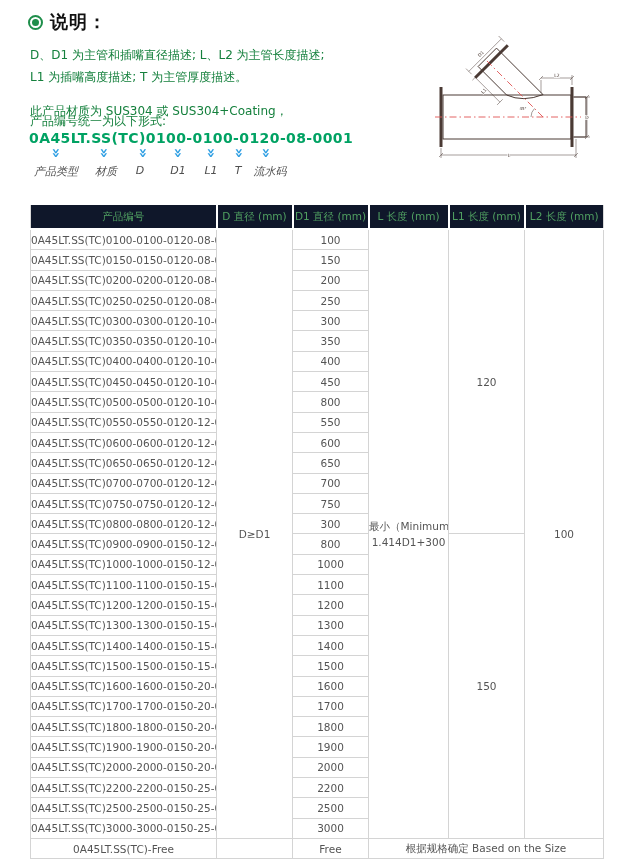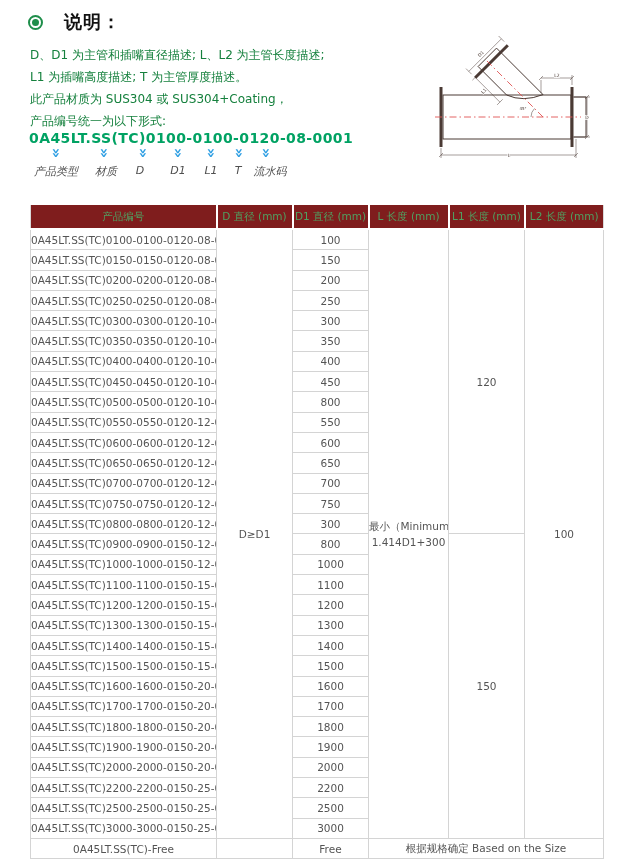--- a/index.html
+++ b/index.html
@@ -2,58 +2,58 @@
 <html><head>
 <meta charset="utf-8">
 <style>
   html,body{margin:0;padding:0;}
   body{
     width:636px;height:863px;position:relative;background:#ffffff;
     font-family:"DejaVu Sans","Liberation Sans",sans-serif;
     -webkit-font-smoothing:antialiased;overflow:hidden;
   }
   
-  .title-row{position:absolute;left:28px;top:10px;display:flex;align-items:center;gap:21px;}
+  .title-row{position:absolute;left:28px;top:10px;display:flex;align-items:center;gap:7px;}
   .bullet{width:15px;height:15px;border:2.5px solid #1e8e4a;border-radius:50%;
           display:flex;align-items:center;justify-content:center;box-sizing:border-box;}
   .bullet::after{content:"";width:7px;height:7px;border-radius:50%;background:#1e8e4a;}
   .title-text{font-size:18px;font-weight:bold;color:#111;letter-spacing:1px;}
   .note-line{position:absolute;left:30px;font-size:12px;color:#15803d;white-space:nowrap;}
   .code-line{position:absolute;left:29px;top:130px;font-size:14px;font-weight:bold;
              color:#00a263;letter-spacing:0.4px;white-space:nowrap;}
   .chev{position:absolute;top:146px;width:0;display:flex;justify-content:center;
         color:#2f9fe3;font-weight:bold;font-size:14px;line-height:14px;}
   .chev::before{content:"«";display:inline-block;transform:rotate(-90deg) scaleX(1.15);}
   .code-label{position:absolute;top:164px;width:0;display:flex;justify-content:center;
               font-size:11px;color:#4f4f4f;white-space:nowrap;}
   .code-label span{flex:none;font-style:italic;}
   
   .diagram{position:absolute;left:433px;top:22px;width:202px;height:150px;}
   
   .spec-table{position:absolute;left:30px;top:205px;width:573px;border-collapse:collapse;
               table-layout:fixed;font-size:10.5px;color:#545454;}
-  .spec-table th{background:#7f1d1d;color:#50a061;font-weight:normal;height:23px;
+  .spec-table th{background:#0f172a;color:#50a061;font-weight:normal;height:23px;
                  border-left:2px solid #ffffff;border-bottom:2px solid #ffffff;
                  font-size:10.5px;padding:0;}
   .spec-table th:first-child{border-left:1px solid #d9d9d9;}
   .spec-table th:last-child{border-right:1px solid #d9d9d9;margin-top:27px;}
   .spec-table td{border:1px solid #d4d4d4;text-align:center;vertical-align:middle;
                  height:19.3px;padding:0;white-space:nowrap;overflow:hidden;}
   .spec-table .l-merged div{line-height:16px;}
 </style>
 </head>
 <body>
 
 <div class="title-row">
   <span class="bullet"></span>
   <span class="title-text">说明：</span>
 </div>
 <div class="note-line" style="top:47px">D、D1 为主管和插嘴直径描述; L、L2 为主管长度描述;</div>
 <div class="note-line" style="top:69px">L1 为插嘴高度描述; T 为主管厚度描述。</div>
-<div class="note-line" style="top:91px">此产品材质为 SUS304 或 SUS304+Coating，</div>
+<div class="note-line" style="top:103px">此产品材质为 SUS304 或 SUS304+Coating，</div>
 <div class="note-line" style="top:113px">产品编号统一为以下形式:</div>
 <div class="code-line">0A45LT.SS(TC)0100-0100-0120-08-0001</div>
 
 <span class="chev" style="left:55px"></span>
 <span class="chev" style="left:103px"></span>
 <span class="chev" style="left:142px"></span>
 <span class="chev" style="left:177px"></span>
 <span class="chev" style="left:210px"></span>
 <span class="chev" style="left:238px"></span>
 <span class="chev" style="left:265px"></span>

